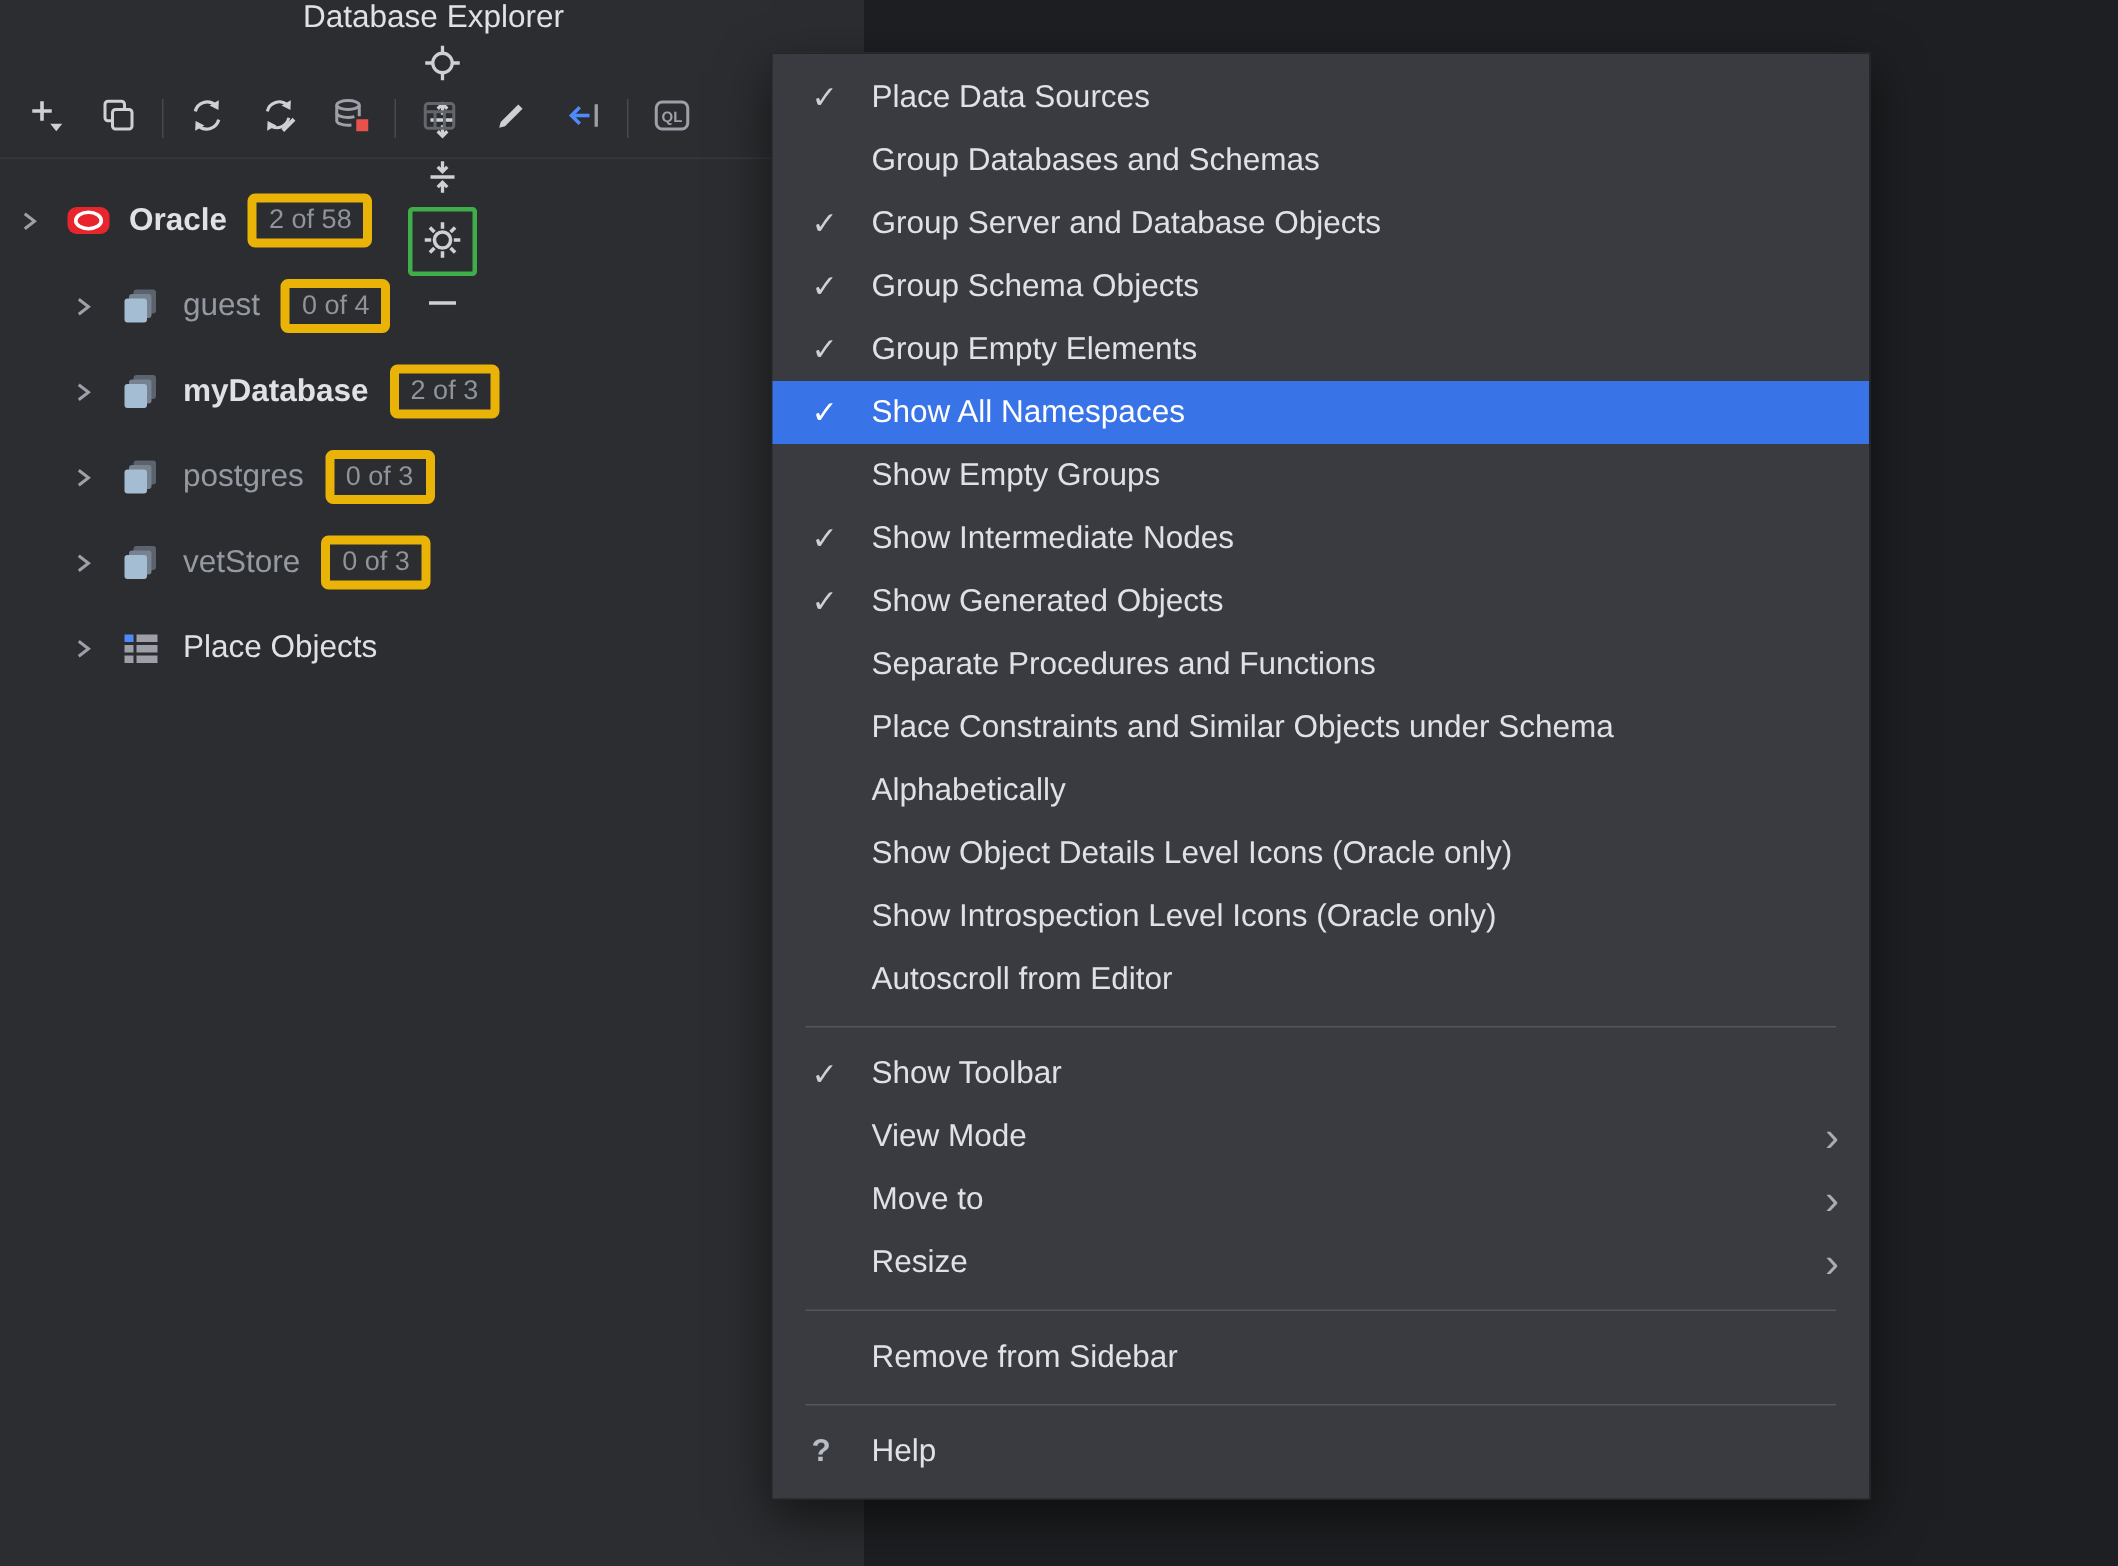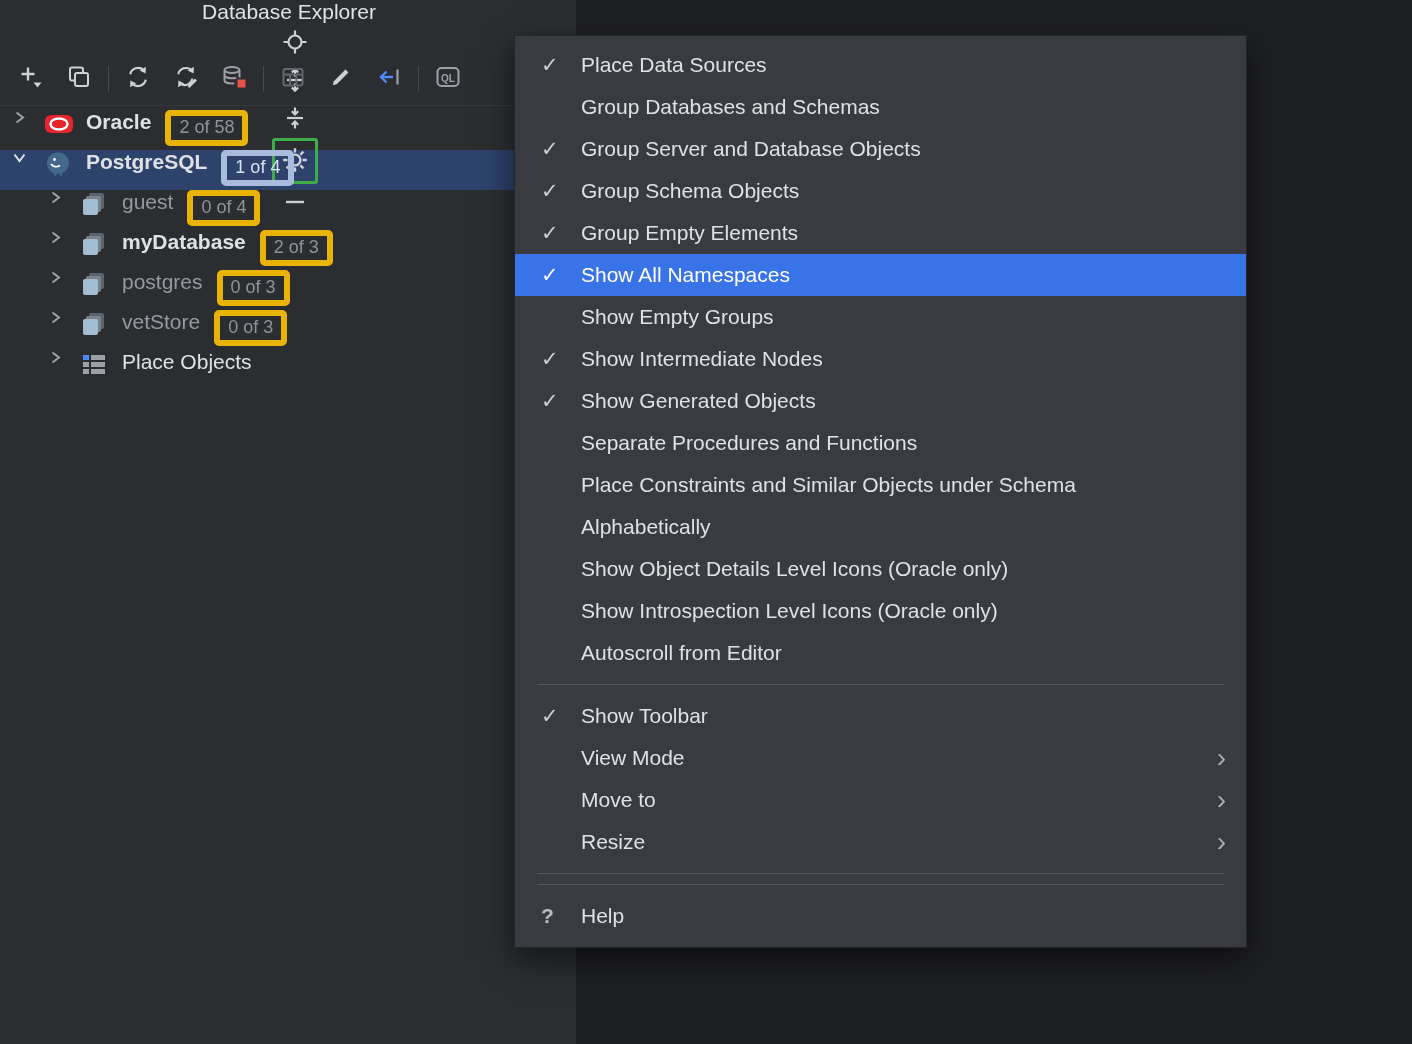--- a/index.html
+++ b/index.html
@@ -15,21 +15,21 @@
           background:transparent; border:none; cursor:pointer; margin-left:12px; border-radius:4px; flex:none; }
   .ibtn.gear { border:3px solid #3fae4a; border-radius:3px; width:46px; height:46px; }
 
   .toolbar { display:flex; align-items:center; height:54px; padding:0 8px 0 12px; gap:10px;
              border-bottom:1px solid #36383c; }
   .tbtn { width:38px; height:38px; display:flex; align-items:center; justify-content:center;
           background:transparent; border:none; cursor:pointer; border-radius:4px; flex:none; }
   .tsep { width:1px; height:26px; background:#47494e; flex:none; }
 
   .tree { padding-top:4px; }
-  .tree-row { display:flex; align-items:flex-start; height:40px; color:#dfe1e5; font-size:21px; cursor:pointer; }
+  .tree-row { display:flex; align-items:center; height:40px; color:#dfe1e5; font-size:21px; cursor:pointer;margin-top:17px; }
   .tree-row.lvl0 { padding-left:12px; }
   .tree-row.lvl1 { padding-left:48px; }
   .tree-row.bold .tlabel { font-weight:700; }
   .tree-row.selected { background:#2d436b; }
   .chevron { width:32px; display:flex; align-items:center; flex:none; }
   .chevron svg { display:block; }
   .chevron.expanded svg { transform:rotate(90deg); }
   .tree-row.selected .chevron path { stroke:#dfe1e5; }
   .ticon { width:42px; display:flex; align-items:center; flex:none; }
   .tlabel { margin-right:14px; white-space:nowrap; }
@@ -217,36 +217,20 @@
         <span class="ticon">
           <svg width="30" height="28" viewBox="0 0 30 28">
               <rect x="1" y="5" width="28" height="18" rx="6" fill="#e8242c"></rect>
               <ellipse cx="15" cy="14" rx="8.5" ry="5.5" fill="none" stroke="#fff" stroke-width="2.4"></ellipse>
             </svg>
         </span>
         <span class="tlabel">Oracle</span>
         <span class="badge">2 of 58</span>
       </div>
 
-      <div class="tree-row lvl0 bold selected">
-        <span class="chevron expanded">
-          <svg width="15" height="15" viewBox="0 0 15 15">
-              <path d="M4.5 2.5L11 7.5 4.5 12.5" fill="none" stroke="#9da0a8" stroke-width="2"></path>
-            </svg>
-        </span>
-        <span class="ticon">
-          <svg width="28" height="28" viewBox="0 0 28 28">
-            <path d="M14 2.5c-6.5 0-11 4.6-11 10.4 0 4.6 2.6 8.4 6.4 9.9l.9 2.7c.2.6 1.9.6 2 0l.3-1.9c.5.1 1 .1 1.4.1.5 0 1 0 1.4-.1l.3 1.9c.1.6 1.8.6 2 0l.9-2.7c3.8-1.5 6.4-5.3 6.4-9.9C25 7.1 20.5 2.5 14 2.5z" fill="#44688c"></path>
-            <circle cx="10.5" cy="9.5" r="1.4" fill="#fff"></circle>
-            <path d="M7 14c2 3 6 3.5 9 1.5" stroke="#fff" stroke-width="1.6" fill="none"></path>
-            </svg>
-        </span>
-        <span class="tlabel">PostgreSQL</span>
-        <span class="badge">1 of 4</span>
-      </div>
 
       <div class="tree-row lvl1">
         <span class="chevron">
           <svg width="15" height="15" viewBox="0 0 15 15">
               <path d="M4.5 2.5L11 7.5 4.5 12.5" fill="none" stroke="#9da0a8" stroke-width="2"></path>
             </svg>
         </span>
         <span class="ticon">
           <svg width="28" height="28" viewBox="0 0 28 28">
               <rect x="9" y="3" width="15" height="16" rx="2" fill="#5a636e"></rect>
@@ -411,20 +395,24 @@
       <span class="arrow">›</span>
     </div>
     <div class="menu-item">
       <span class="check" style="visibility: hidden;">✓</span>
       <span class="mlabel">Resize</span>
       <span class="arrow">›</span>
     </div>
 
     <div class="menu-sep"></div>
 
+    <div class="menu-item">
+      <span class="check" style="visibility: hidden;">✓</span>
+      <span class="mlabel">Remove from Sidebar</span>
+    </div>
 
     <div class="menu-sep"></div>
 
     <div class="menu-item">
       <span class="check qmark">?</span>
       <span class="mlabel">Help</span>
     </div>
   </div>
 </div>
 

